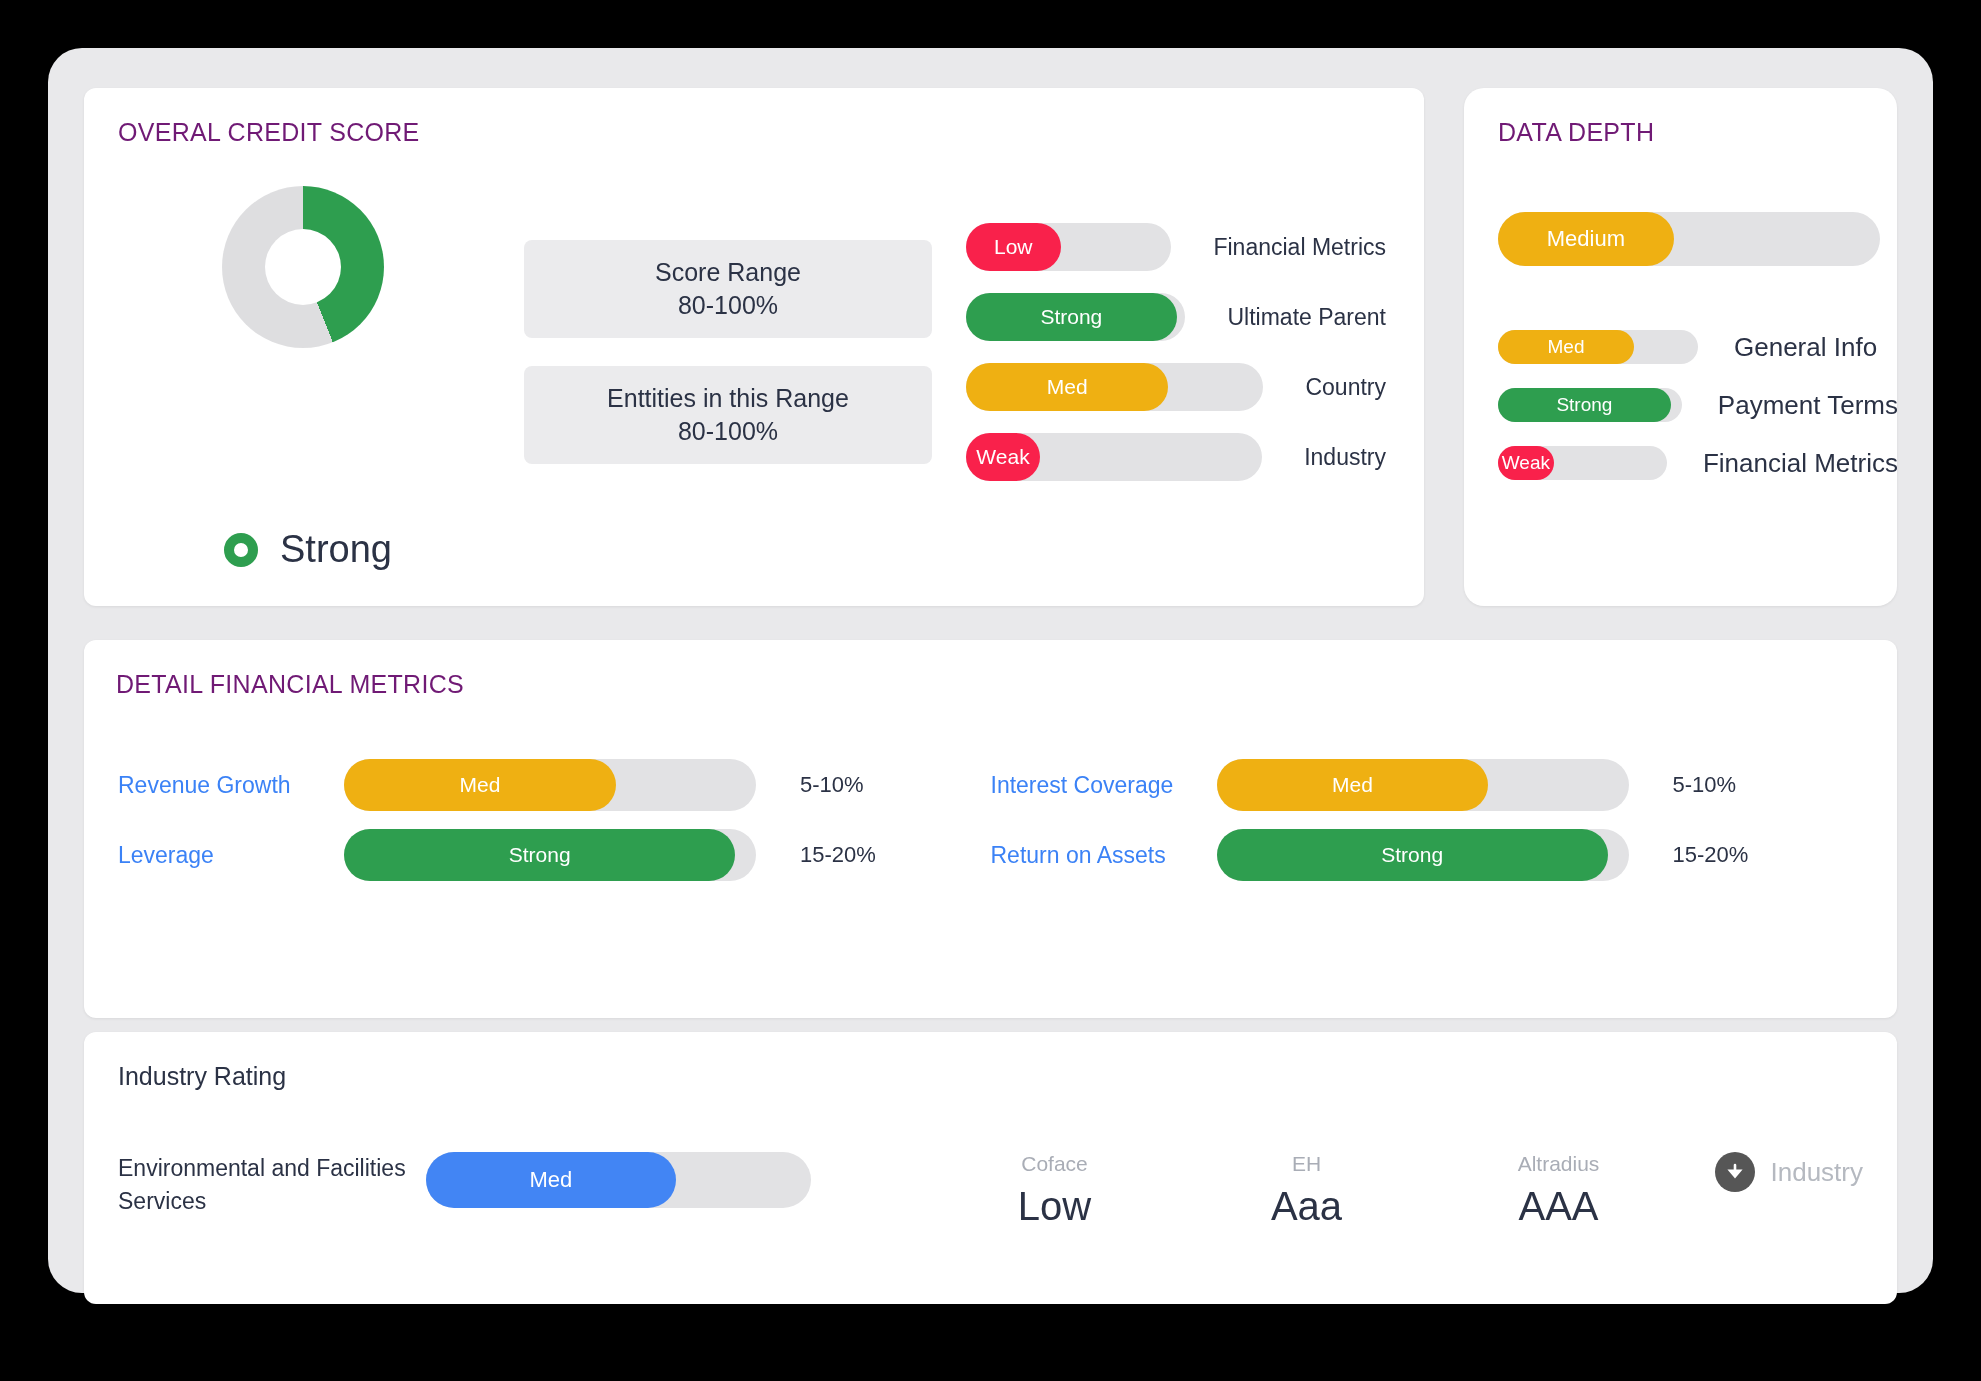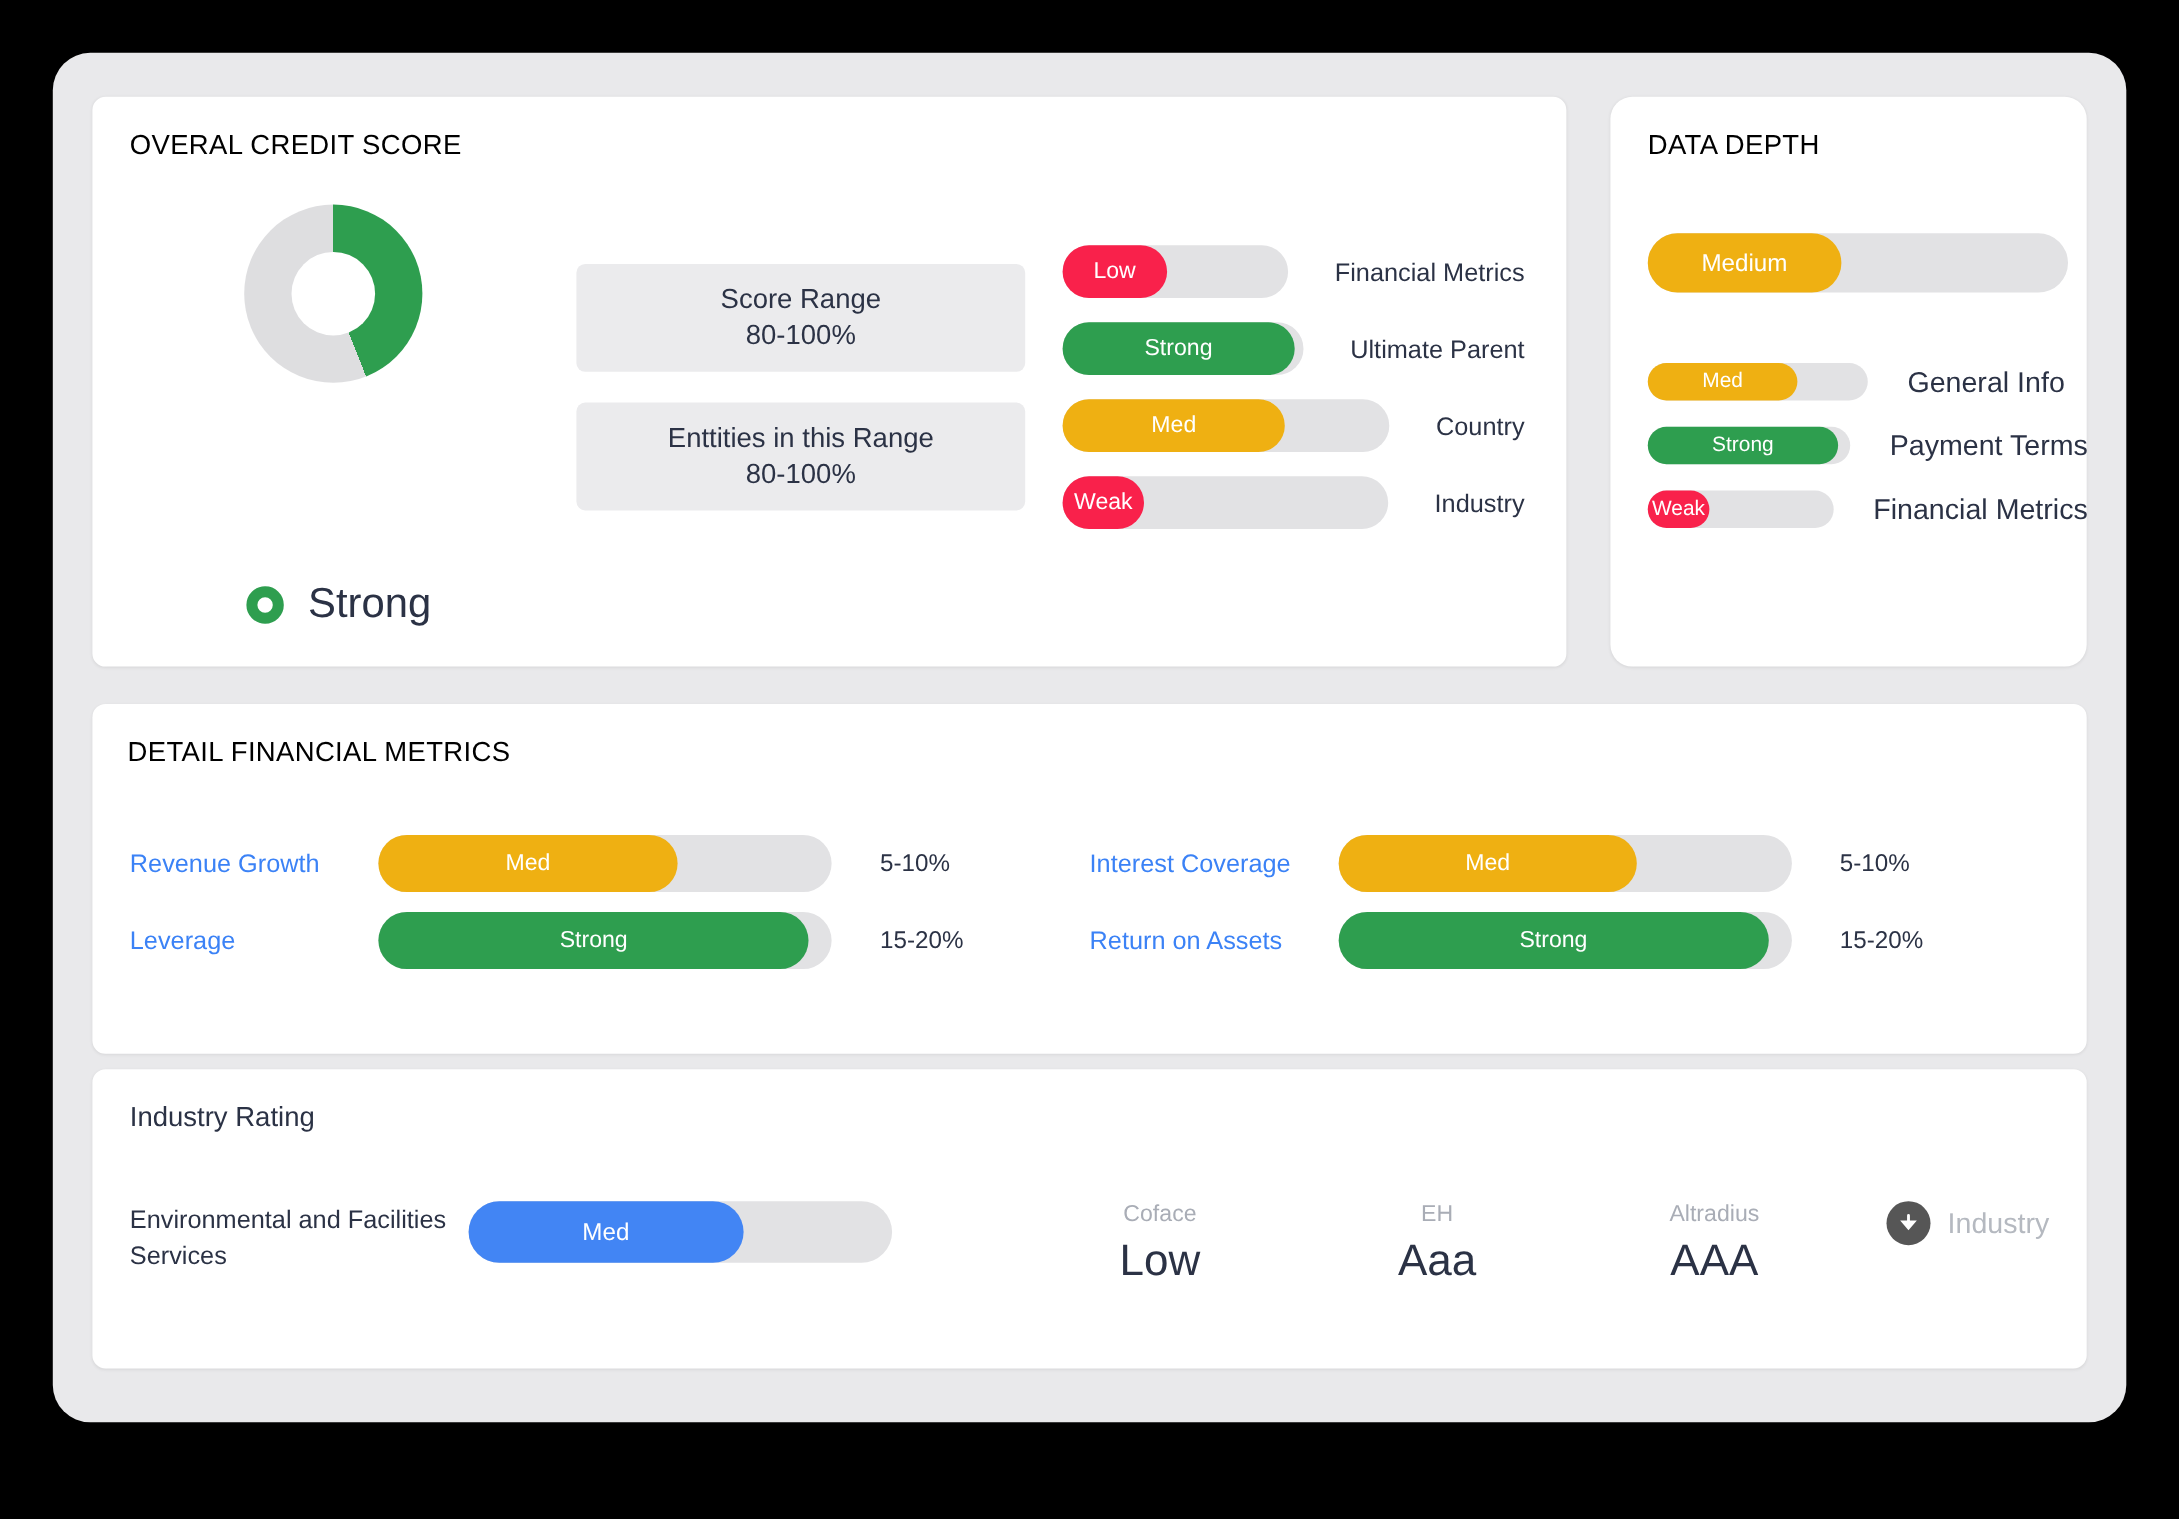--- a/index.html
+++ b/index.html
@@ -25,21 +25,21 @@
   }
 
   .card {
     background: #ffffff;
     border-radius: 12px;
     box-shadow: 0 1px 3px rgba(0,0,0,0.07);
   }
 
   .card-title {
     font-size: 25px;
-    color: #000000;
+    color: #701a75;
     letter-spacing: 0.3px;
   }
 
   
   #top-row {
     display: flex;
     gap: 40px;
     height: 518px;
   }
 
@@ -195,21 +195,21 @@
   #depth-pill-list .pill-label {
     margin-left: 36px;
     font-size: 26px;
     color: #2b3245;
     white-space: nowrap;
   }
 
   
   #metrics-card {
     margin-top: 34px;
-    height: 318px;
+    height: 378px;
     padding: 30px 32px;
     position: relative;
   }
   #metrics-grid {
     position: absolute;
     left: 34px;
     top: 110px;
     right: 34px;
     display: flex;
   }

